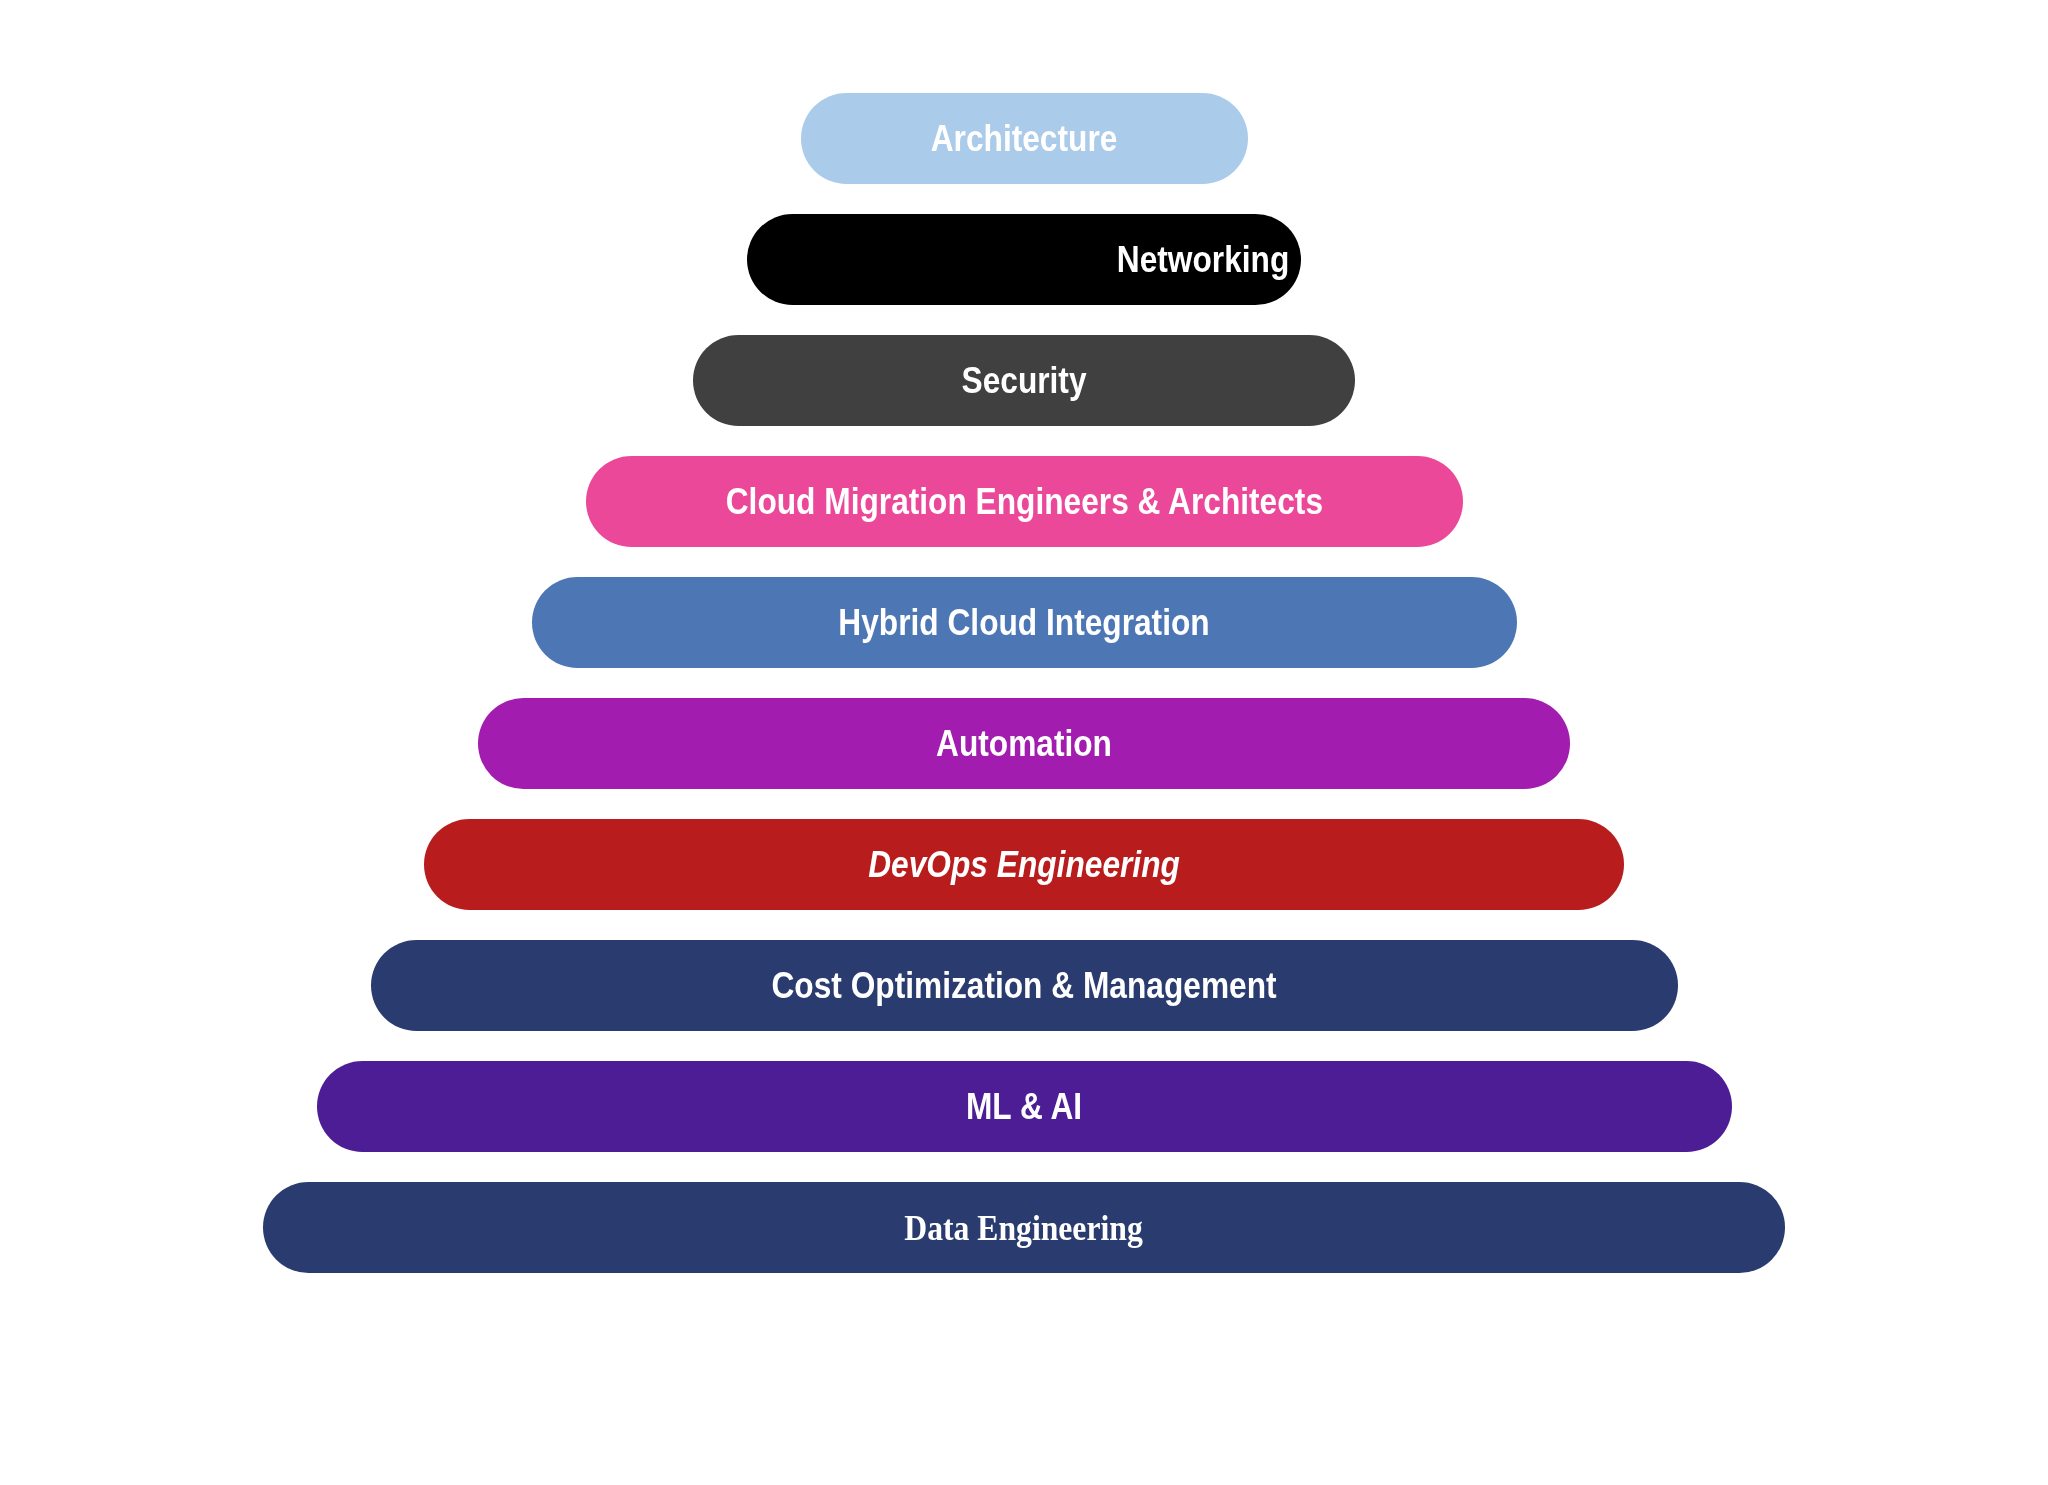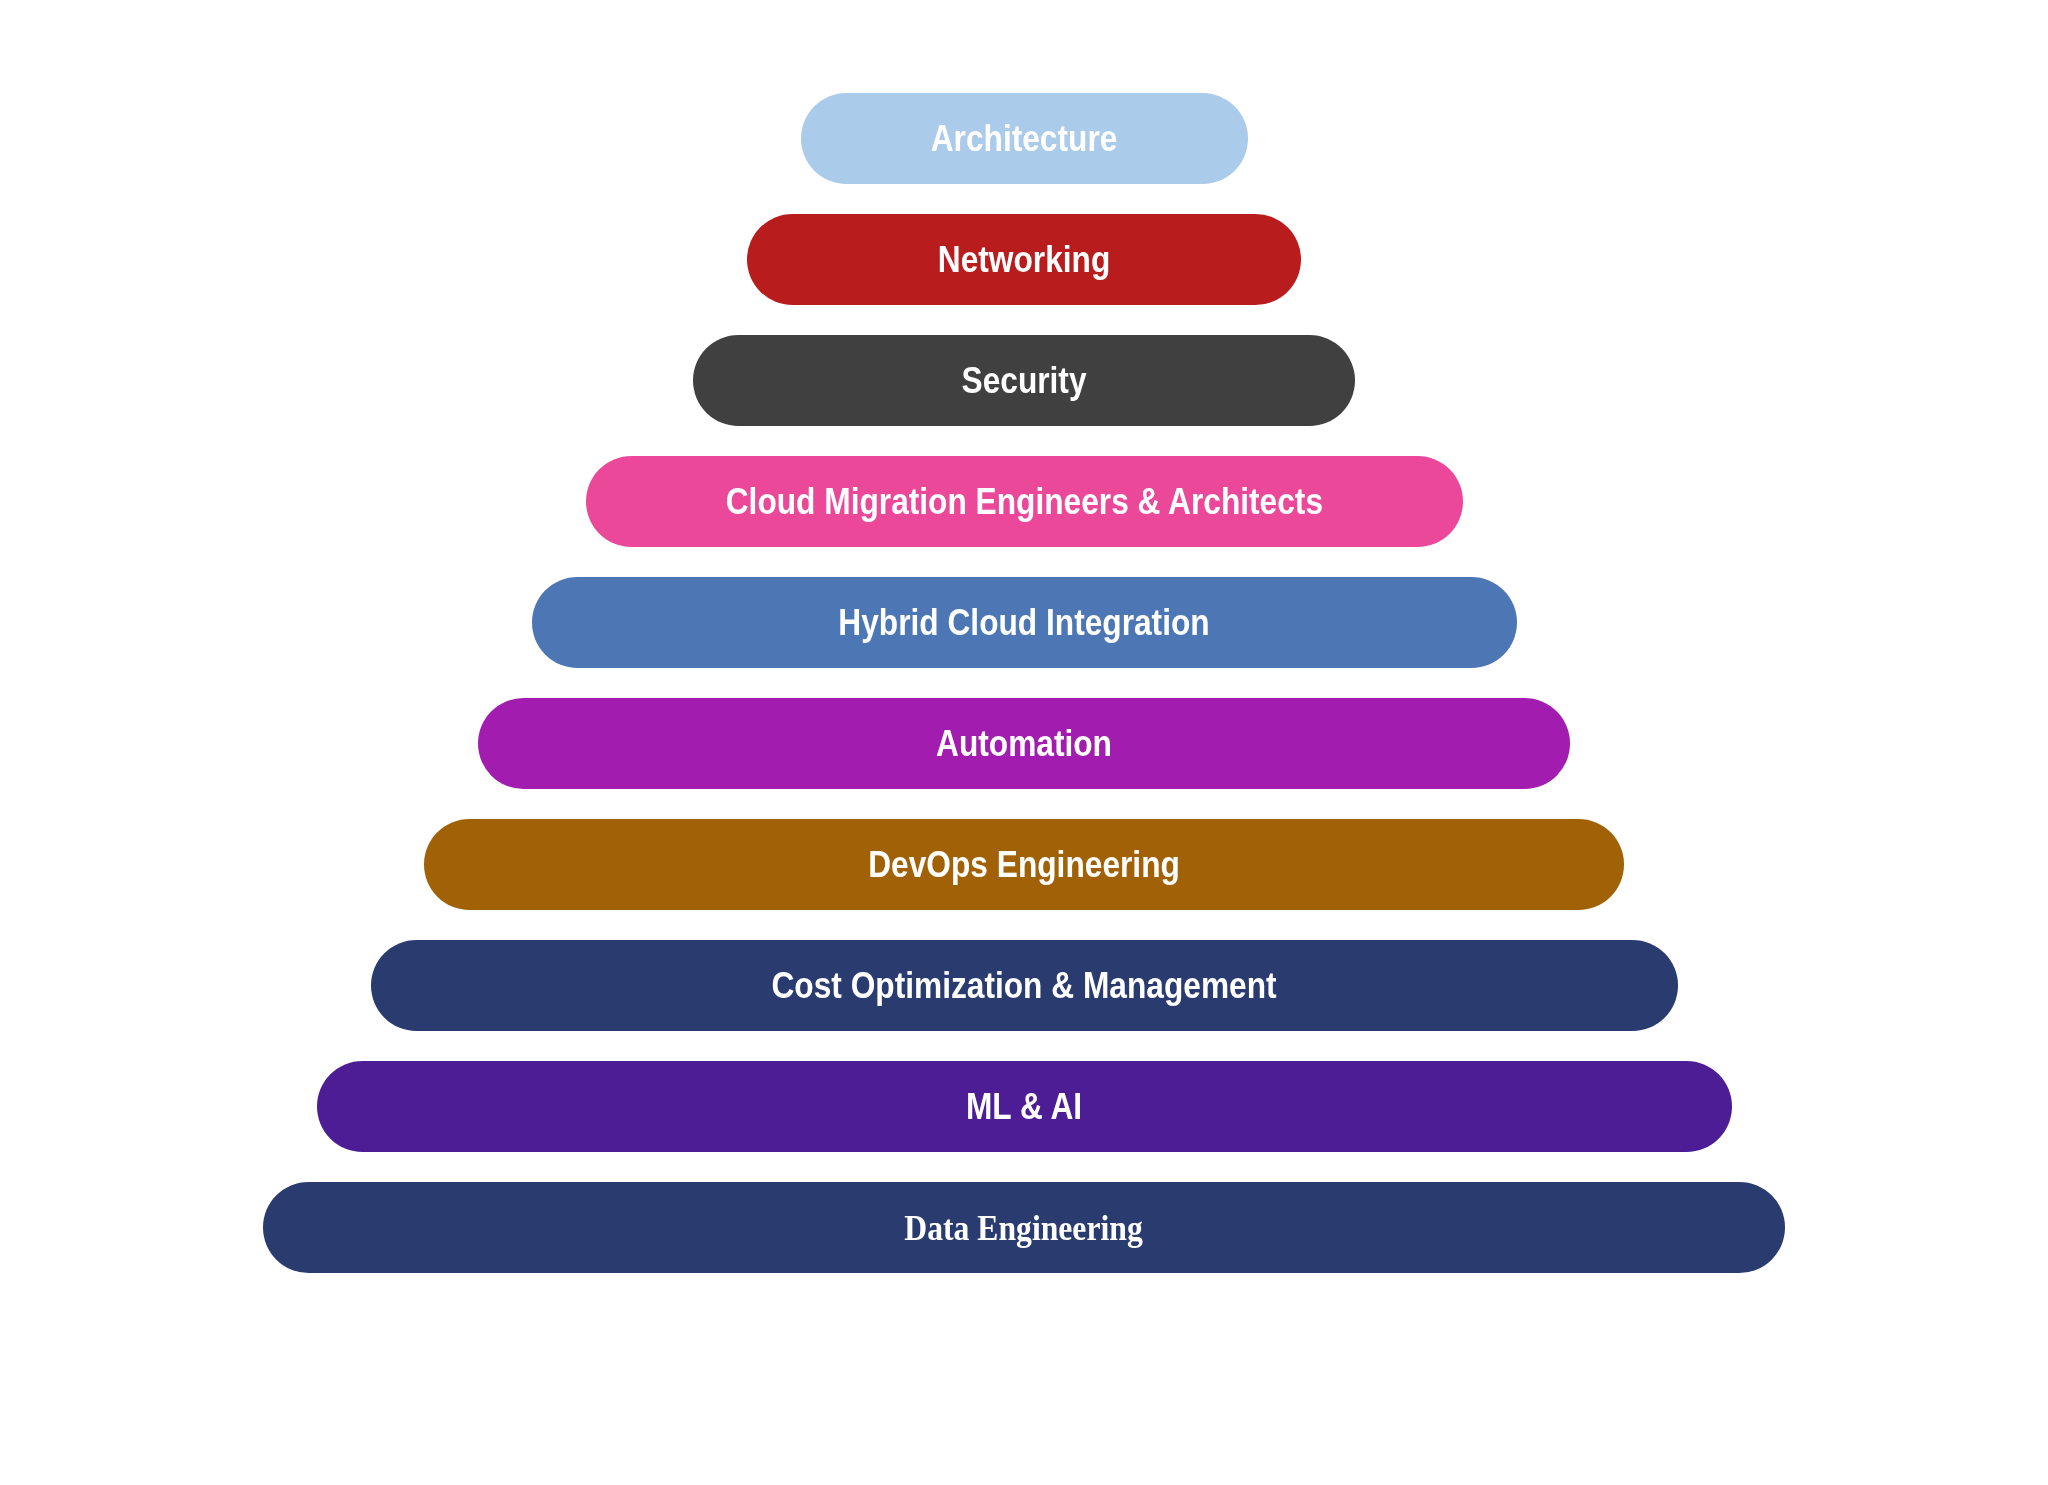--- a/index.html
+++ b/index.html
@@ -47,42 +47,42 @@
 </style>
 </head>
 <body>
 
 <div class="canvas">
   <div class="pyramid" id="pyramid">
   <div class="bar" style="width: 447px; background: rgb(171, 203, 234);">
     <span class="bar-label">Architecture</span>
   </div>
 
-  <div class="bar" style="width: 554px; background: #b91c1c;">
+  <div class="bar" style="width: 554px; background: #000000; justify-content: flex-end;">
     <span class="bar-label">Networking</span>
   </div>
 
   <div class="bar" style="width: 662px; background: #404040;">
     <span class="bar-label">Security</span>
   </div>
 
 
   <div class="bar" style="width: 877px; background: #ec4899;">
     <span class="bar-label">Cloud Migration Engineers &amp; Architects</span>
   </div>
 
   <div class="bar" style="width: 985px; background: rgb(76, 118, 180);">
     <span class="bar-label">Hybrid Cloud Integration</span>
   </div>
 
   <div class="bar" style="width: 1092px; background: #a21caf;">
     <span class="bar-label">Automation</span>
   </div>
 
-  <div class="bar" style="width: 1200px; background: #a16207;">
+  <div class="bar" style="width: 1200px; background: #b91c1c; font-style: italic;">
     <span class="bar-label">DevOps Engineering</span>
   </div>
 
   <div class="bar" style="width: 1307px; background: rgb(41, 59, 111); text-align: right;">
     <span class="bar-label">Cost Optimization &amp; Management</span>
   </div>
 
   <div class="bar" style="width: 1415px; background: #4c1d95;">
     <span class="bar-label">ML &amp; AI</span>
   </div>

